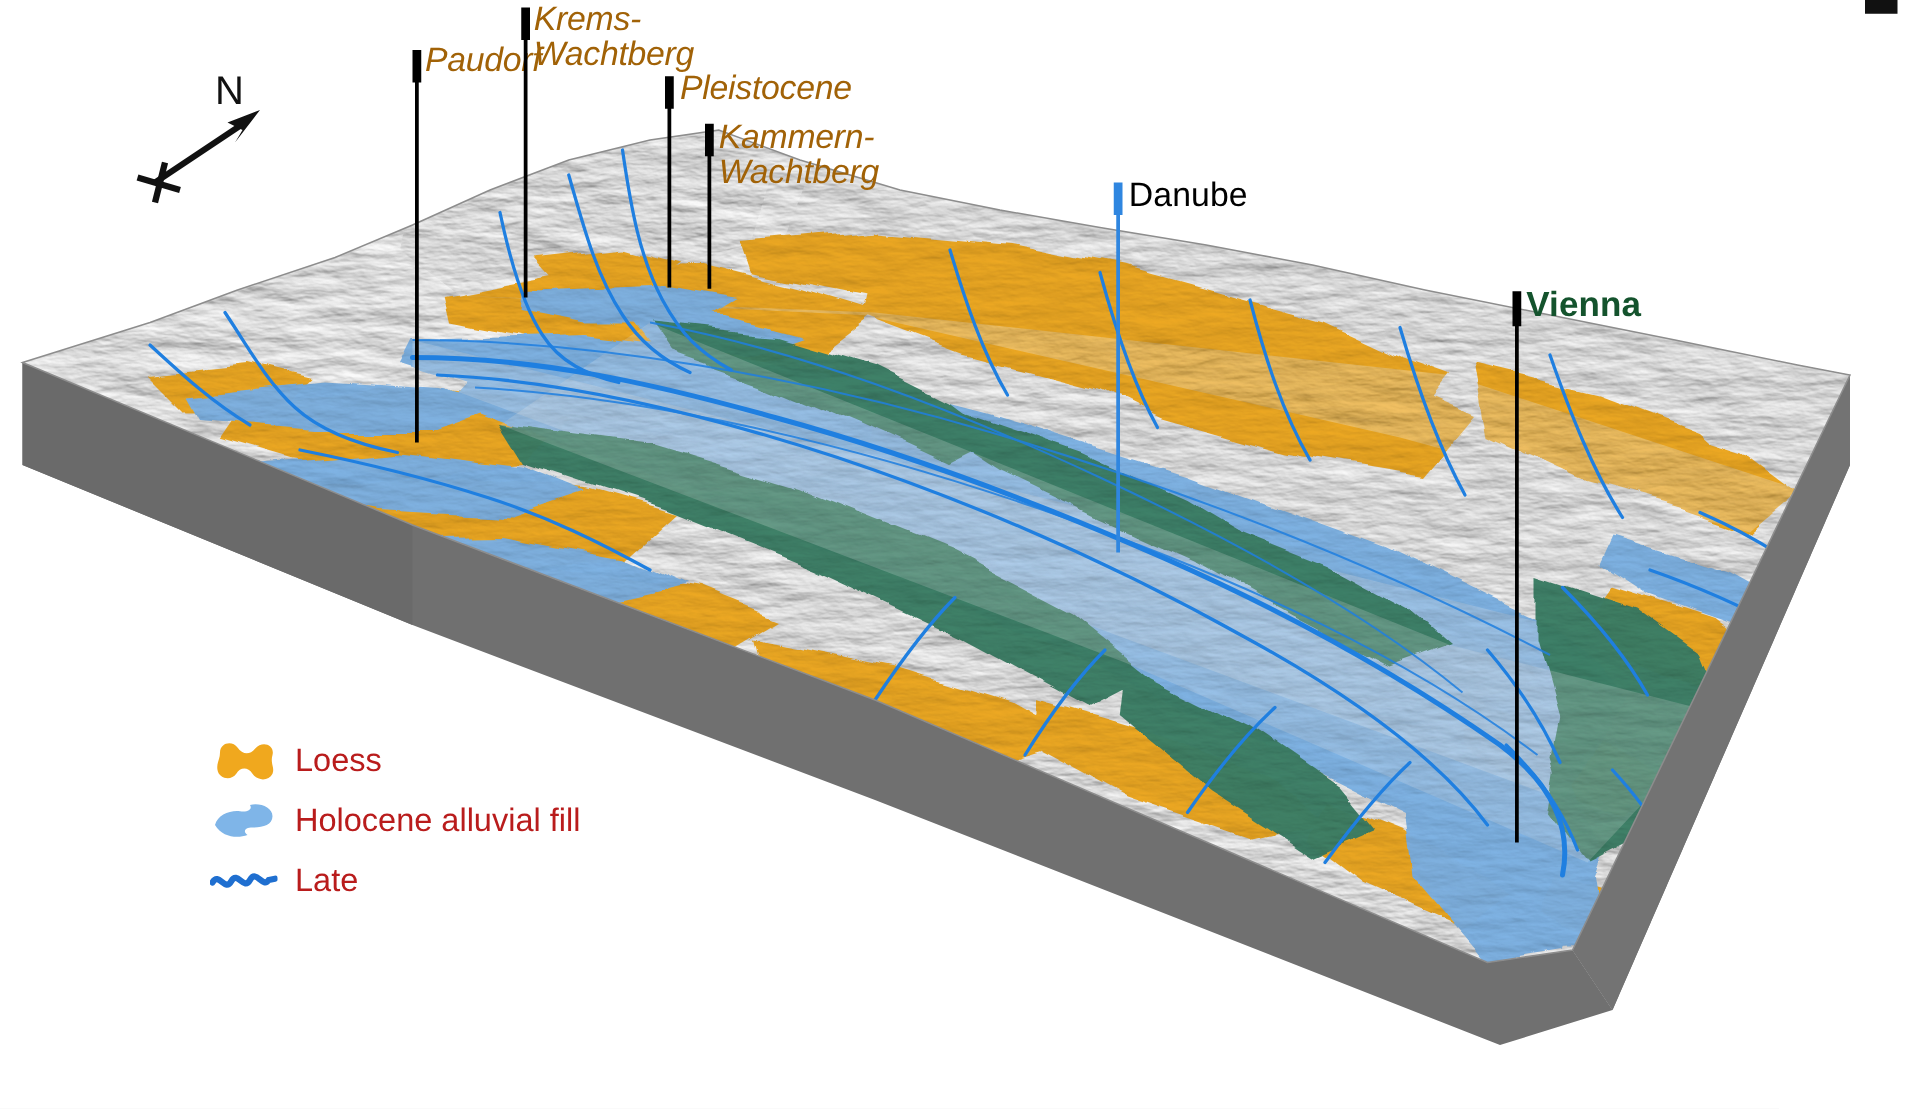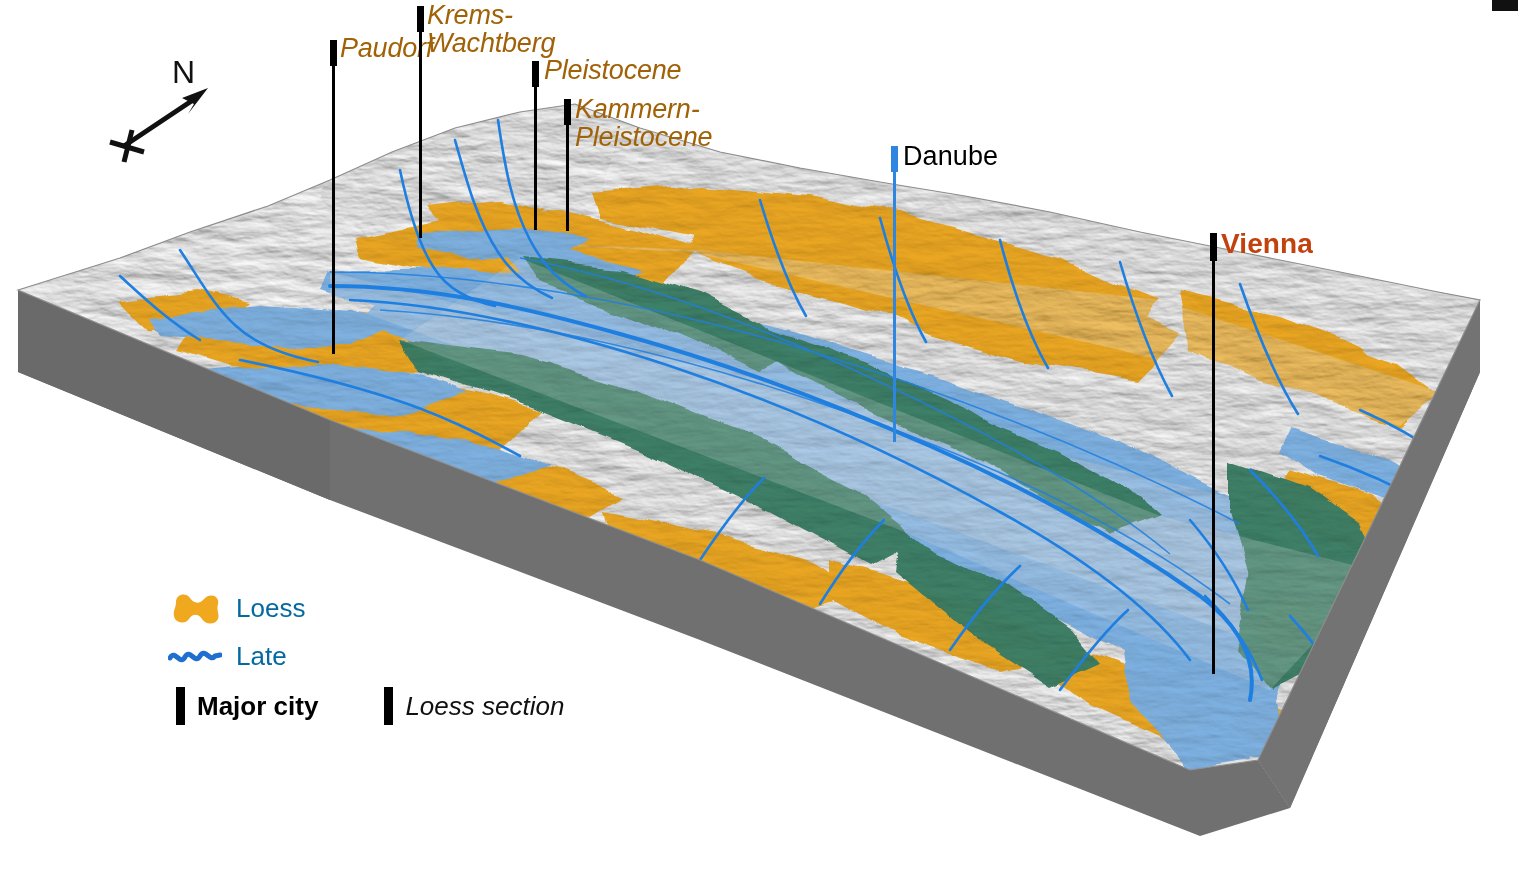--- a/index.html
+++ b/index.html
@@ -11,41 +11,41 @@
   #stage{position:absolute;inset:0;width:1536px;height:887px;}
   svg.layer{position:absolute;left:0;top:0;width:1536px;height:887px;}
 
   
   .lbl{position:absolute;white-space:pre;line-height:1.02;}
   .lbl-section{
     font-size:27px;font-style:italic;font-weight:400;color:#a16207;
     letter-spacing:-0.2px;
   }
   .lbl-city{
-    font-size:28px;font-weight:700;color:#c2410c;letter-spacing:0.1px;
+    font-size:28px;font-weight:700;color:#14532d;letter-spacing:0.1px;
   }
   .lbl-river{
     font-size:27px;font-weight:400;color:#000000;letter-spacing:0.1px;
   }
   .pin{position:absolute;background:#000;width:3px;}
   .pin.cap{width:7px;}
   .pin-blue{background:#2f86e0;}
   .pin-blue.cap{background:#2f86e0;}
 
   
   #compass{position:absolute;left:104px;top:58px;width:130px;height:112px;}
   #compass .n{
     position:absolute;left:68px;top:-4px;font-size:32px;color:#111;font-weight:400;
   }
 
   
   #legend{position:absolute;left:168px;top:588px;width:560px;}
   .leg-row{display:flex;align-items:center;height:40px;margin-bottom:8px;}
   .leg-sw{width:54px;height:36px;flex:0 0 54px;margin-right:14px;}
-  .leg-txt{font-size:26px;color:#0369a1;line-height:1;}
+  .leg-txt{font-size:26px;color:#b91c1c;line-height:1;}
   .leg-pin{
     width:9px;height:38px;background:#000;flex:0 0 9px;margin-right:12px;margin-left:8px;
   }
   .leg-bold{font-weight:700;font-size:26px;color:#000;}
   .leg-ital{font-style:italic;font-size:26px;color:#111;}
   .leg-row.pins{height:44px;margin-top:6px;}
   .leg-gap{width:58px;flex:0 0 58px;}
   #topmark{position:absolute;right:18px;top:-2px;width:26px;height:13px;background:#111;}
 </style>
 </head>
@@ -320,55 +320,55 @@
   <div class="lbl lbl-section" style="left:427px;top:2px;">Krems-
 Wachtberg</div>
 
   <div class="pin cap" style="left:532px;top:61px;width:7px;height:26px;"></div>
   <div class="pin" style="left:534px;top:65px;height:165px;"></div>
   <div class="lbl lbl-section" style="left:544px;top:57px;">Pleistocene</div>
 
   <div class="pin cap" style="left:564px;top:99px;width:7px;height:26px;"></div>
   <div class="pin" style="left:566px;top:103px;height:128px;"></div>
   <div class="lbl lbl-section" style="left:575px;top:96px;">Kammern-
-Pleistocene</div>
+Wachtberg</div>
 
   <div class="pin cap pin-blue" style="left:891px;top:146px;width:7px;height:26px;"></div>
   <div class="pin pin-blue" style="left:893px;top:150px;height:292px;width:3px;"></div>
   <div class="lbl lbl-river" style="left:903px;top:143px;">Danube</div>
 
   <div class="pin cap" style="left:1210px;top:233px;width:7px;height:28px;"></div>
   <div class="pin" style="left:1212px;top:238px;height:436px;"></div>
   <div class="lbl lbl-city" style="left:1221px;top:230px;">Vienna</div>
 
   <div id="legend">
 
     <div class="leg-row">
       <svg class="leg-sw" viewBox="0 0 54 36">
         <path d="M 8,12 C 8,4 18,2 22,8 C 26,14 32,14 36,9 C 42,2 52,6 50,14
                  C 48,21 52,24 50,29 C 47,35 38,35 34,29 C 30,23 24,24 21,29
                  C 17,35 7,33 6,26 C 5,20 8,18 8,12 Z" fill="#f0a81e"></path>
       </svg>
       <span class="leg-txt">Loess</span>
     </div>
 
+    <div class="leg-row">
+      <svg class="leg-sw" viewBox="0 0 54 36">
+        <path d="M 4,22 C 6,14 16,10 24,11 C 31,12 34,9 32,6 C 40,4 50,8 50,15
+                 C 50,22 42,24 34,24 C 28,24 26,27 30,30 C 22,33 10,32 4,22 Z" fill="#7fb5e8"></path>
+      </svg>
+      <span class="leg-txt">Holocene alluvial fill</span>
+    </div>
 
 
     <div class="leg-row">
       <svg class="leg-sw" viewBox="0 0 54 36">
         <path d="M 2,20 C 7,11 12,28 17,19 C 22,10 27,27 32,18 C 37,9 42,25 47,18 L 52,17" fill="none" stroke="#1f6fd0" stroke-width="5" stroke-linecap="round"></path>
       </svg>
       <span class="leg-txt">Late</span>
     </div>
 
-    <div class="leg-row pins">
-      <span class="leg-pin"></span>
-      <span class="leg-bold">Major city</span>
-      <span class="leg-gap"></span>
-      <span class="leg-pin"></span>
-      <span class="leg-ital">Loess section</span>
-    </div>
 
   </div>
 
   <div id="topmark"></div>
 
 </div>
 
 </body></html>

